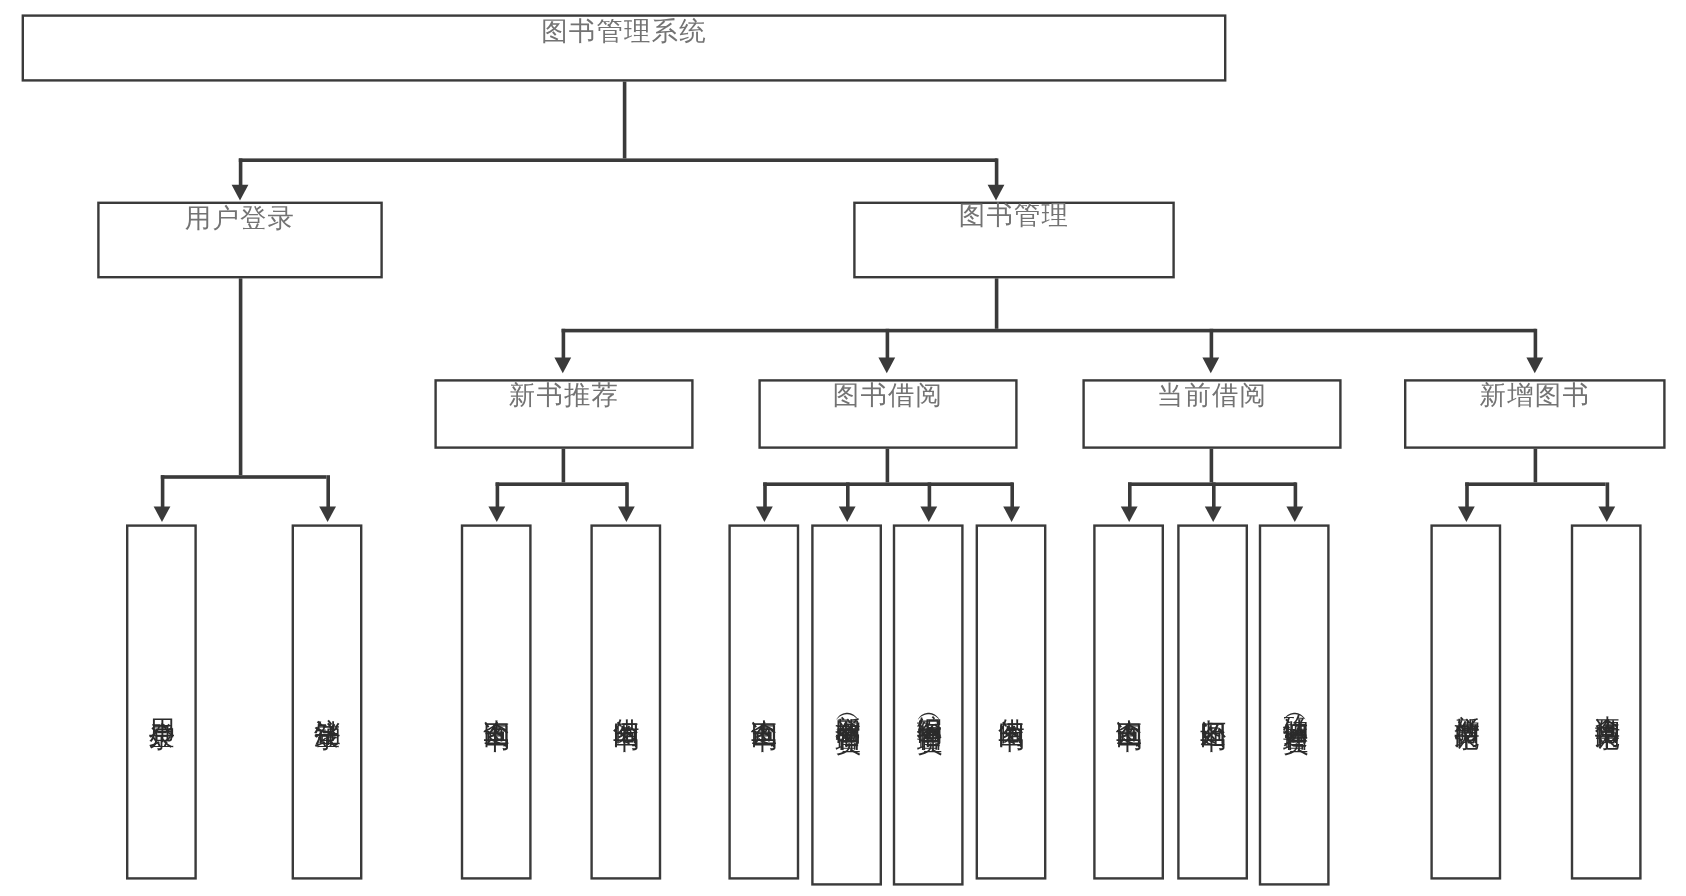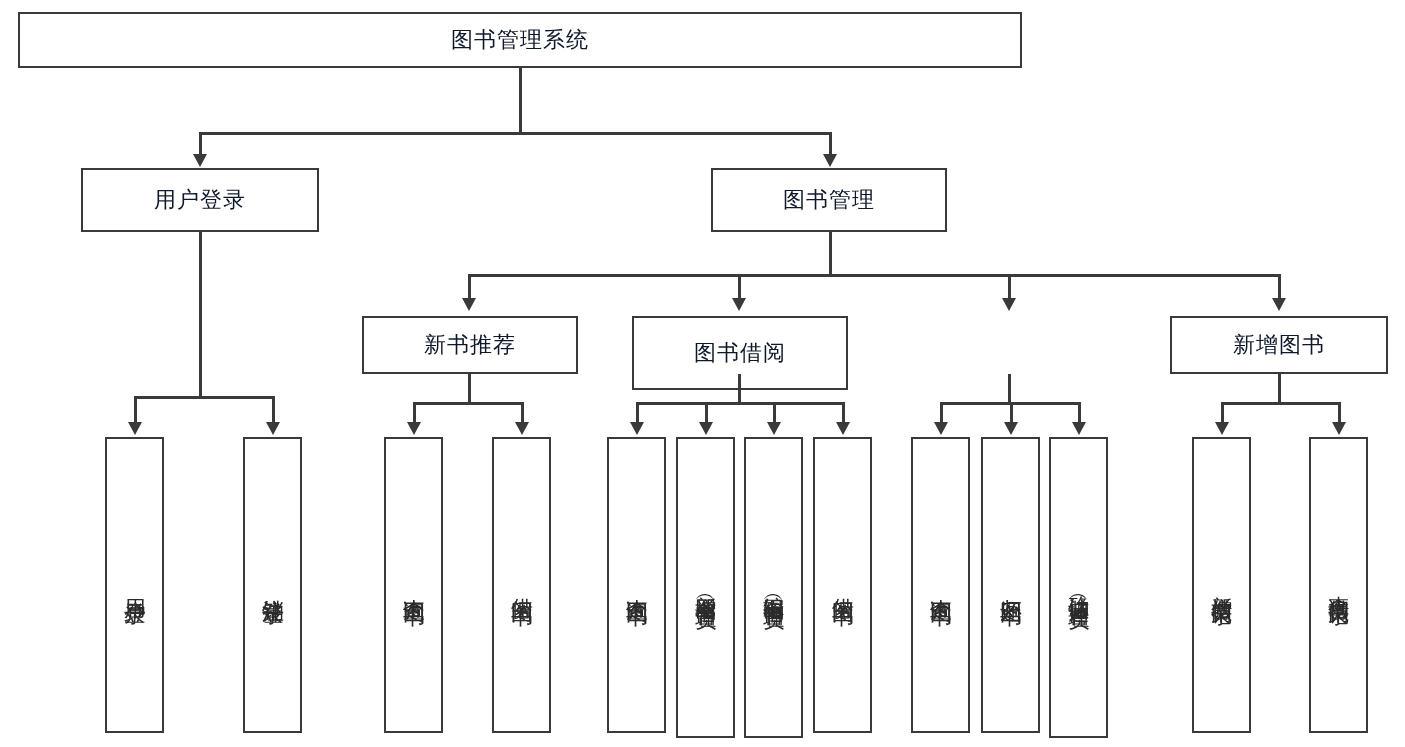--- a/index.html
+++ b/index.html
@@ -11,23 +11,22 @@
   }
   #canvas{position:relative;width:1405px;height:747px;}
 
   
   .node{
     position:absolute;
     box-sizing:border-box;
     background:#ffffff;
     border:2.5px solid #3a3a3a;
     display:flex;
-    align-items:center;
     justify-content:center;
-    color:#0f172a;
+    color:#737373;
   }
   .node .lbl{
     font-size:22px;
     line-height:1.1;
     letter-spacing:1px;
     white-space:nowrap;
   }
 
   
   .leaf{
@@ -90,21 +89,21 @@
   <div class="vline" style="left:199px;top:132px;height:24px;"></div>
   <div class="arrow" style="left:193px;top:154px;"></div>
 
   <div class="vline" style="left:829px;top:132px;height:24px;"></div>
   <div class="arrow" style="left:823px;top:154px;"></div>
 
   <div class="node" style="left:81px;top:168px;width:238px;height:64px;">
     <span class="lbl">用户登录</span>
   </div>
 
-  <div class="node" style="left:711px;top:168px;width:236px;height:64px;">
+  <div class="node" style="left:711px;top:168px;width:268px;height:64px;font-family:Liberation Mono, monospace;">
     <span class="lbl">图书管理</span>
   </div>
 
   <div class="vline" style="left:199px;top:232px;height:164px;"></div>
   <div class="hline" style="left:134px;top:396px;width:138px;"></div>
   <div class="vline" style="left:134px;top:396px;height:28px;"></div>
   <div class="arrow" style="left:128px;top:422px;"></div>
   <div class="vline" style="left:272px;top:396px;height:28px;"></div>
   <div class="arrow" style="left:266px;top:422px;"></div>
 
@@ -120,24 +119,27 @@
   <div class="vline" style="left:1008px;top:274px;height:26px;"></div>
   <div class="arrow" style="left:1002px;top:298px;"></div>
 
   <div class="vline" style="left:1278px;top:274px;height:26px;"></div>
   <div class="arrow" style="left:1272px;top:298px;"></div>
 
   <div class="node" style="left:362px;top:316px;width:216px;height:58px;">
     <span class="lbl">新书推荐</span>
   </div>
 
-  <div class="node" style="left:632px;top:316px;width:216px;height:74px;">
+  <div class="node" style="left:632px;top:316px;width:216px;height:58px;">
     <span class="lbl">图书借阅</span>
   </div>
 
+  <div class="node" style="left:902px;top:316px;width:216px;height:58px;">
+    <span class="lbl">当前借阅</span>
+  </div>
 
   <div class="node" style="left:1170px;top:316px;width:218px;height:58px;">
     <span class="lbl">新增图书</span>
   </div>
 
   <div class="vline" style="left:468px;top:374px;height:28px;"></div>
   <div class="hline" style="left:413px;top:402px;width:110px;"></div>
   <div class="vline" style="left:413px;top:402px;height:22px;"></div>
   <div class="arrow" style="left:407px;top:422px;"></div>
   <div class="vline" style="left:521px;top:402px;height:22px;"></div>

